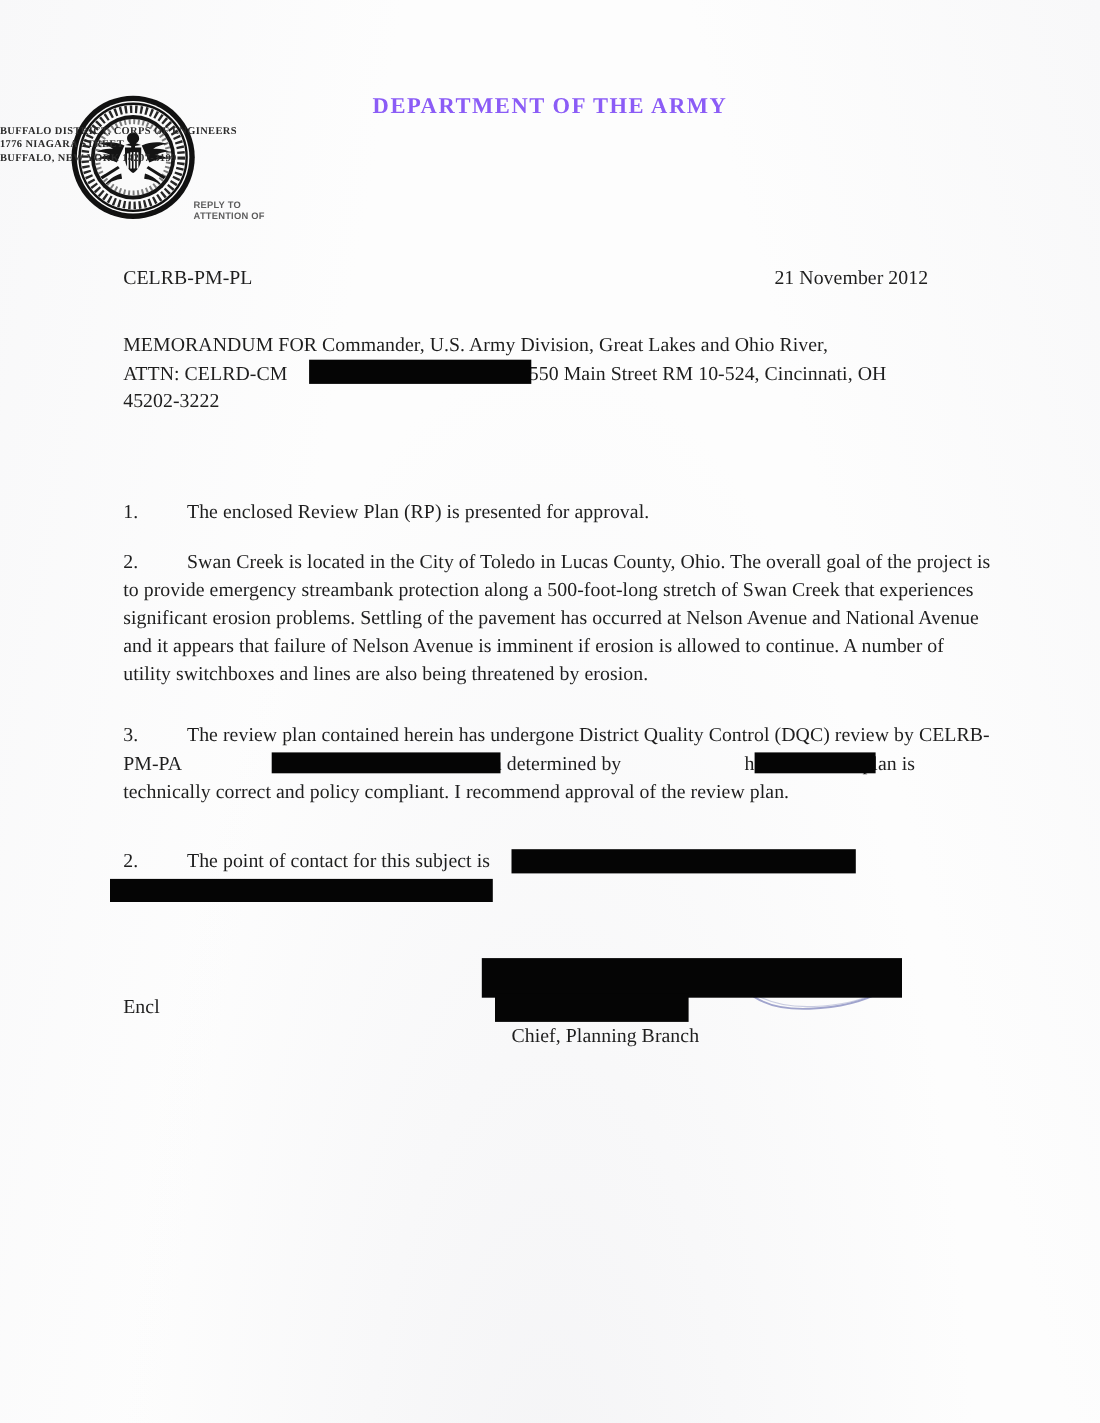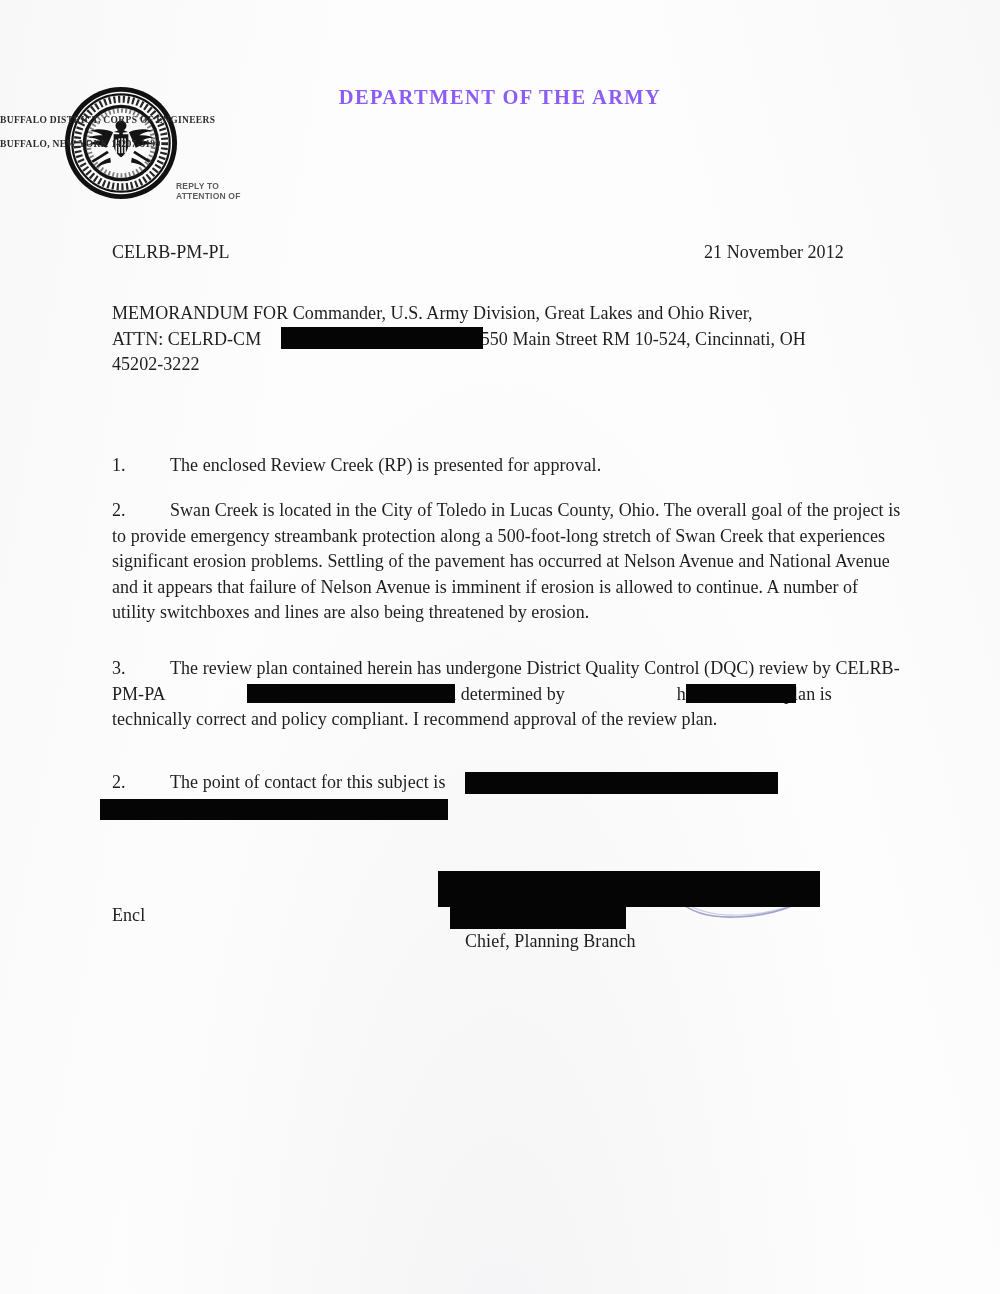--- a/index.html
+++ b/index.html
@@ -208,35 +208,36 @@
     </svg>
   </div>
 
   <div id="reply-to">
     <div>REPLY TO</div>
     <div>ATTENTION OF</div>
   </div>
 
   <div id="dept-title">DEPARTMENT OF THE ARMY</div>
   <div class="addr-line" id="addr1">BUFFALO DISTRICT, CORPS OF ENGINEERS</div>
+  <div class="addr-line" id="addr2">1776 NIAGARA STREET</div>
   <div class="addr-line" id="addr3">BUFFALO, NEW YORK 14207-3199</div>
 
   <div class="body-text" id="office-symbol">CELRB-PM-PL</div>
   <div class="body-text" id="memo-date">21 November 2012</div>
 
   <div class="body-text" id="memo-for">
     <span>MEMORANDUM FOR Commander, U.S. Army Division, Great Lakes and Ohio River,</span><br>
     <span>ATTN: CELRD-CM</span>
     <span style="display:inline-block;width:215px"></span><span>550 Main Street RM 10-524, Cincinnati, OH</span><br>
     <span>45202-3222</span>
   </div>
 
 
   <div class="body-text" id="para-1">
-    <span class="para-num">1.</span><span>The enclosed Review Creek (RP) is presented for approval.</span>
+    <span class="para-num">1.</span><span>The enclosed Review Plan (RP) is presented for approval.</span>
   </div>
 
   <div class="body-text" id="para-2">
     <span class="para-num">2.</span><span>Swan Creek is located in the City of Toledo in Lucas County, Ohio. The overall goal of the project is to provide emergency streambank protection along a 500-foot-long stretch of Swan Creek that experiences significant erosion problems. Settling of the pavement has occurred at Nelson Avenue and National Avenue and it appears that failure of Nelson Avenue is imminent if erosion is allowed to continue. A number of utility switchboxes and lines are also being threatened by erosion.</span>
   </div>
 
   <div class="body-text" id="para-3">
     <span class="para-num">3.</span><span>The review plan contained herein has undergone District Quality Control (DQC) review by CELRB-PM-PA</span><span style="display:inline-block;width:212px"></span><span>It has been determined by</span><span style="display:inline-block;width:112px"></span><span>hat the review plan is technically correct and policy compliant. I recommend approval of the review plan.</span>
   </div>
 

